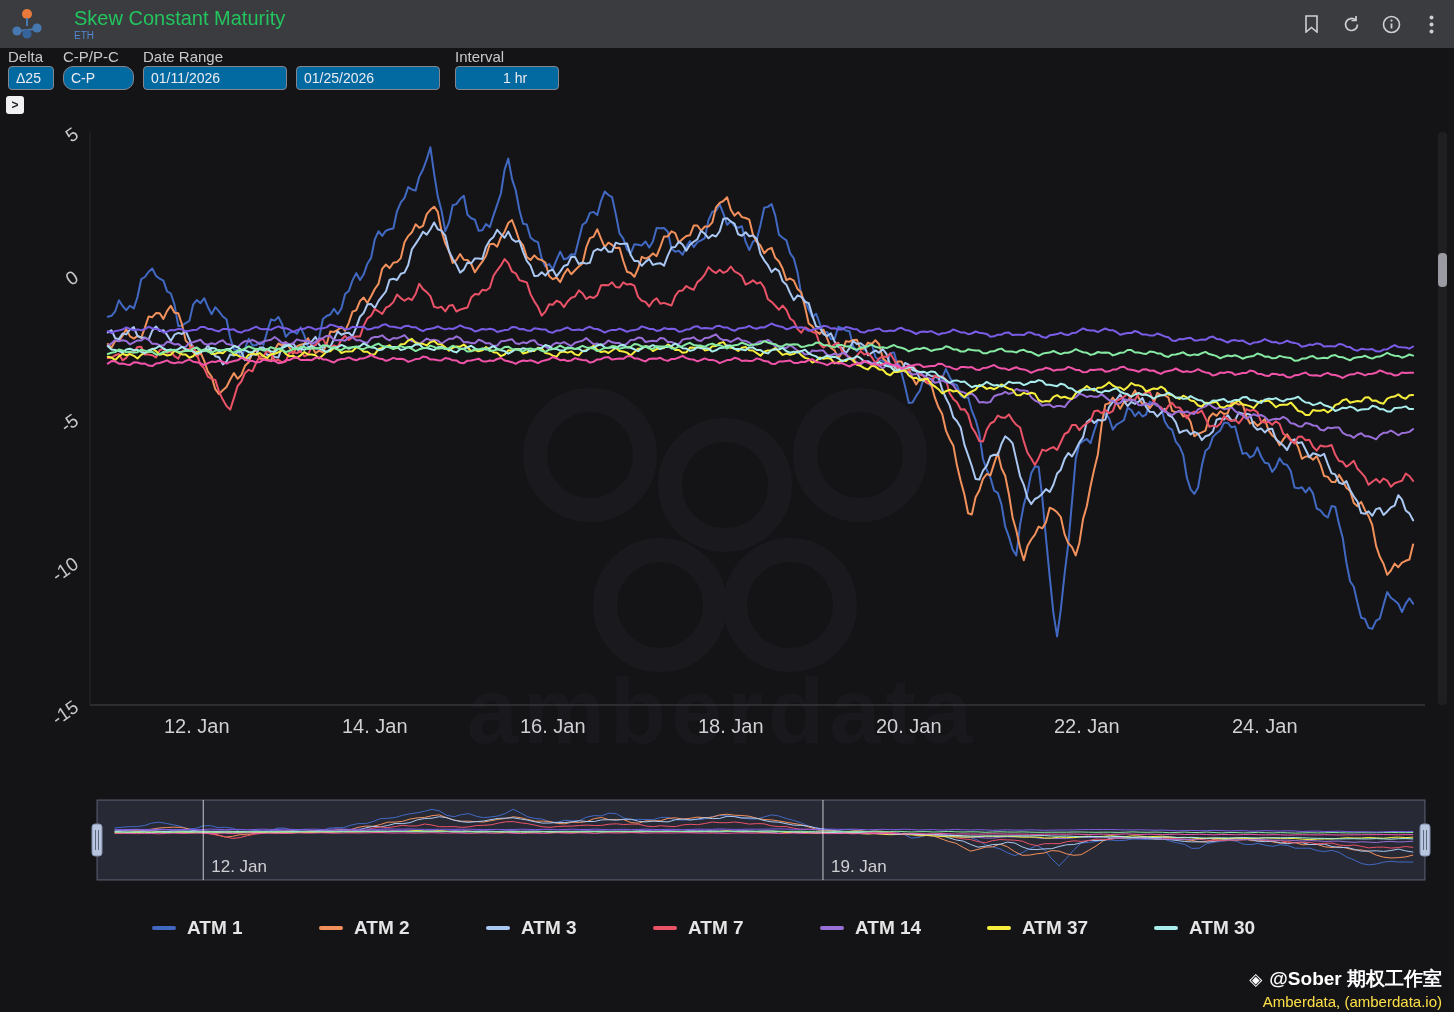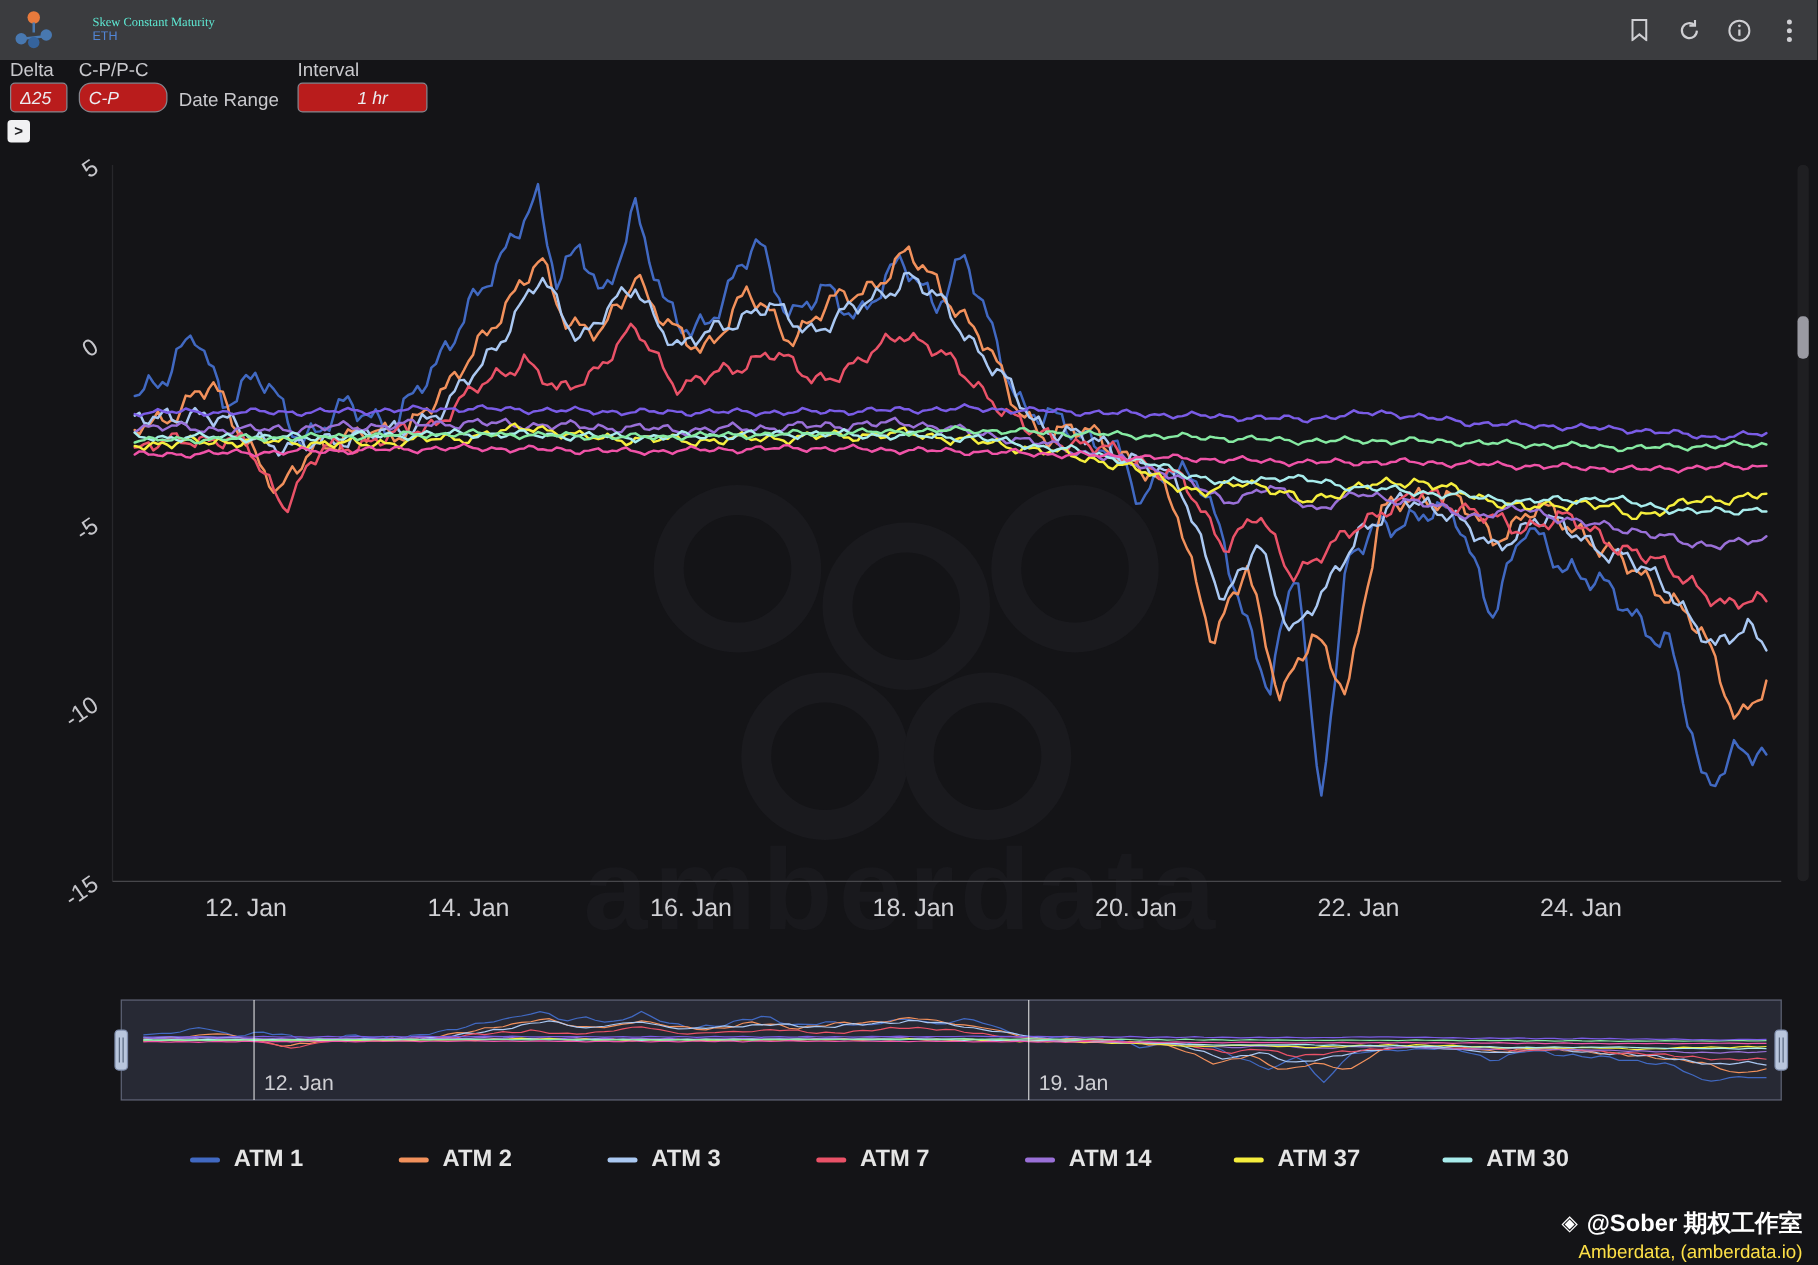--- a/index.html
+++ b/index.html
@@ -5,29 +5,29 @@
   html,body{margin:0;padding:0;}
   body{
     width:1454px;height:1012px;position:relative;overflow:hidden;
     background:#141417;color:#ddd;
     font-family:"Liberation Sans","DejaVu Sans",sans-serif;
   }
   
   .topbar{position:absolute;top:0;left:0;width:1454px;height:48px;background:#3b3c3f;display:flex;align-items:center;}
   .logo{width:46px;height:46px;margin-left:4px;display:flex;align-items:center;justify-content:center;flex:0 0 auto;}
   .titles{margin-left:24px;display:flex;flex-direction:column;line-height:1.15;}
-  .title{font-size:10px;color:#5eead4;font-family:Liberation Serif, serif;}
+  .title{font-size:20px;color:#22c55e;}
   .subtitle{font-size:10px;color:#5286d6;}
   .topbar-icons{margin-left:auto;display:flex;gap:18px;margin-right:12px;align-items:center;}
   .icon-btn{width:22px;height:22px;display:flex;align-items:center;justify-content:center;color:#cfcfd3;cursor:pointer;background:none;border:none;padding:0;}
   
   .controls{position:absolute;top:48px;left:8px;display:flex;gap:9px;align-items:flex-end;}
   .ctl{display:flex;flex-direction:column;}
   .ctl-label{font-size:15px;color:#c9c9cd;height:18px;white-space:nowrap;}
-  .ctl-input{background:#b91c1c;border:1px solid #85858d;border-radius:4px;color:#ececf0;font-size:14px;height:20px;padding:1px 7px;font-family:inherit;font-style:italic;}
+  .ctl-input{background:#0369a1;border:1px solid #85858d;border-radius:4px;color:#ececf0;font-size:14px;height:20px;padding:1px 7px;font-family:inherit;}
   .date-row{display:flex;gap:9px;}
   .w-delta{width:30px;}
   .w-cp{width:55px;border-radius:10px;}
   .w-date{width:128px;}
   .w-int{width:48px;padding-left:47px;}
   .ctl-int{margin-left:6px;}
   .expand-btn{position:absolute;left:6px;top:96px;width:18px;height:18px;background:#f1f1f3;color:#1d1d20;border:none;border-radius:3px;font-size:12px;line-height:17px;text-align:center;padding:0;cursor:pointer;font-weight:bold;}
   
   .main-chart{position:absolute;top:95px;left:0;}
   .navigator{position:absolute;top:798px;left:0;}
@@ -96,20 +96,24 @@
   <div class="ctl">
     <span class="ctl-label">Delta</span>
     <input class="ctl-input w-delta" readonly="" value="Δ25" style="">
   </div>
   <div class="ctl">
     <span class="ctl-label">C-P/P-C</span>
     <input class="ctl-input w-cp" readonly="" value="C-P" style="">
   </div>
   <div class="ctl">
     <span class="ctl-label">Date Range</span>
+    <div class="date-row">
+      <input class="ctl-input w-date" value="01/11/2026" style="">
+      <input class="ctl-input w-date" value="01/25/2026" style="">
+    </div>
   </div>
   <div class="ctl ctl-int">
     <span class="ctl-label">Interval</span>
     <input class="ctl-input w-int" readonly="" value="1 hr" style="">
   </div>
 </div>
 
 <button class="expand-btn">&gt;</button>
 
 <svg id="mainsvg" class="main-chart" width="1454" height="675">

